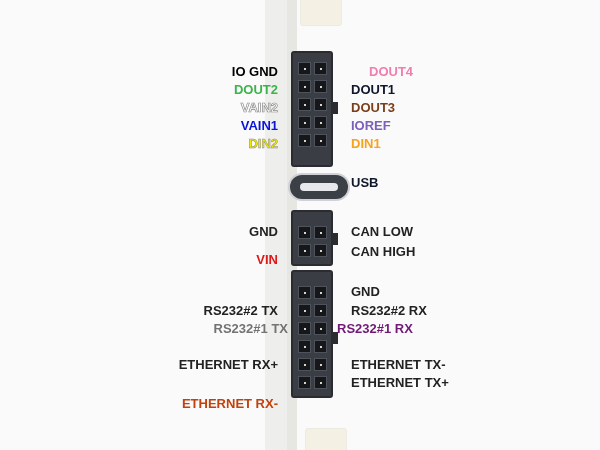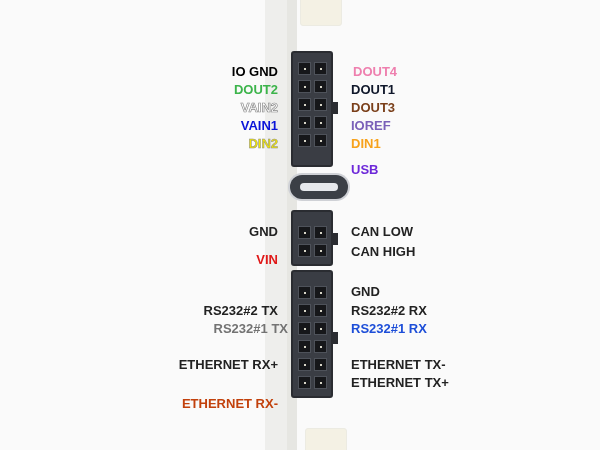--- a/index.html
+++ b/index.html
@@ -37,30 +37,30 @@
     <div class="pin" style="left:21px;top:81px"></div>
 </div>
 <div class="latch" style="left:333px;top:102px;"></div>
 
 <div class="lbl r" style="right:322px;top:64px;">IO GND</div>
 <div class="lbl r" style="right:322px;top:82px;color:#3cb44b">DOUT2</div>
 <div class="lbl r" style="right:322px;top:100px;color:#fff;-webkit-text-stroke:0.7px #8a8a8a">VAIN2</div>
 <div class="lbl r" style="right:322px;top:118px;color:#0a14d8">VAIN1</div>
 <div class="lbl r" style="right:322px;top:136px;color:#f2e600;-webkit-text-stroke:0.5px #8a8a8a">DIN2</div>
 
-<div class="lbl" style="left:353px;top:64px;color:#ee7fae">DOUT4</div>
+<div class="lbl" style="left:369px;top:64px;color:#ee7fae">DOUT4</div>
 <div class="lbl" style="left:351px;top:82px;color:#0f172a">DOUT1</div>
 <div class="lbl" style="left:351px;top:100px;color:#7a3f1a">DOUT3</div>
 <div class="lbl" style="left:351px;top:118px;color:#7a60b8">IOREF</div>
 <div class="lbl" style="left:351px;top:136px;color:#f7a21c">DIN1</div>
 
 <div class="usb">
     <div class="usb-slot"></div>
   </div>
-<div class="lbl" style="left:351px;top:162px;color:#6d28d9">USB</div>
+<div class="lbl" style="left:351px;top:175px;color:#0f172a">USB</div>
 
 <div class="conn" style="left:291px;top:210px;width:42px;height:56px;">
   <div class="pin" style="left:5px;top:14px"></div>
     <div class="pin" style="left:21px;top:14px"></div>
   <div class="pin" style="left:5px;top:32px"></div>
     <div class="pin" style="left:21px;top:32px"></div>
 </div>
 <div class="latch" style="left:333px;top:233px;"></div>
 
 <div class="lbl r" style="right:322px;top:224px;color:#222">GND</div>
@@ -84,15 +84,15 @@
 </div>
 <div class="latch" style="left:333px;top:332px;"></div>
 
 <div class="lbl r" style="right:322px;top:303px;color:#222">RS232#2 TX</div>
 <div class="lbl r" style="right:312px;top:321px;color:#737373">RS232#1 TX</div>
 <div class="lbl r" style="right:322px;top:357px;color:#222">ETHERNET RX+</div>
 <div class="lbl r" style="right:322px;top:396px;color:#c2410c">ETHERNET RX-</div>
 
 <div class="lbl" style="left:351px;top:284px;color:#222">GND</div>
 <div class="lbl" style="left:351px;top:303px;color:#222">RS232#2 RX</div>
-<div class="lbl" style="left:351px;top:321px;color:#1d4ed8">RS232#1 RX</div>
+<div class="lbl" style="left:337px;top:321px;color:#701a75">RS232#1 RX</div>
 <div class="lbl" style="left:351px;top:357px;color:#222">ETHERNET TX-</div>
 <div class="lbl" style="left:351px;top:375px;color:#222">ETHERNET TX+</div>
 
 </body></html>

